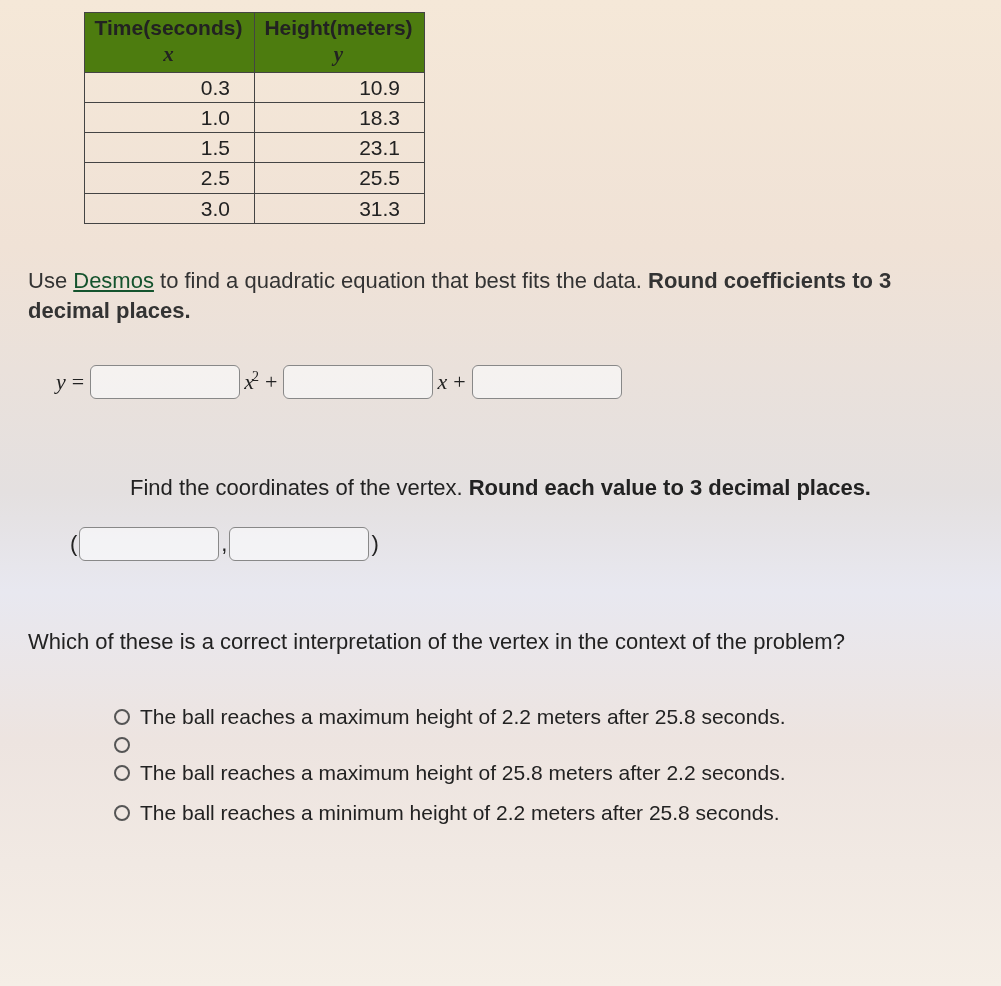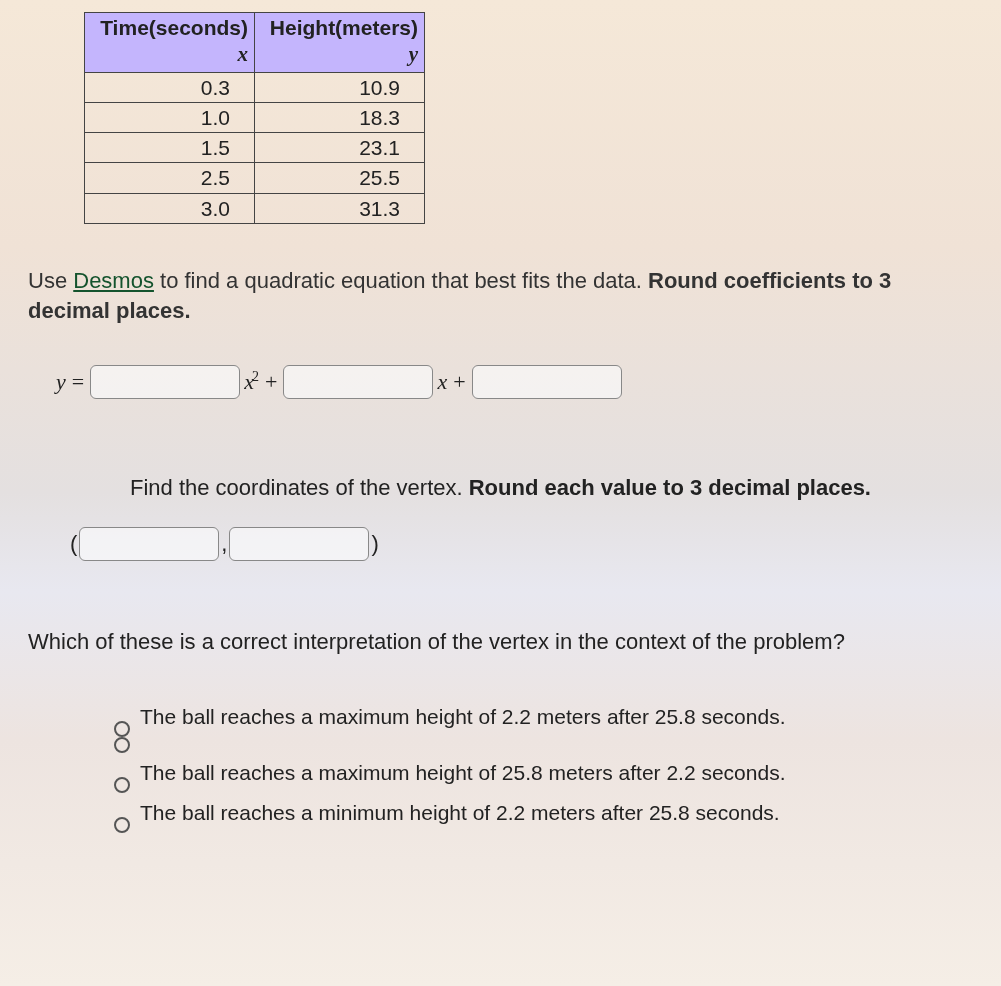--- a/index.html
+++ b/index.html
@@ -22,24 +22,24 @@
   .data-table {
     border-collapse: collapse;
     margin-left: 56px;
     background: transparent;
   }
   .data-table th, .data-table td {
     border: 1px solid #444;
     font-size: 21px;
   }
   .data-table thead th {
-    background: #c4b5fd;
+    background: #4d7c0f;
     font-weight: 600;
     padding: 2px 6px 2px 4px;
-    text-align: right;
+    text-align: center;
   }
   .data-table thead th .h-line {
     display: block;
     line-height: 1.25;
   }
   .data-table thead th .h-var {
     display: block;
     font-family: "Times New Roman", serif;
     font-style: italic;
     line-height: 1.25;
@@ -121,21 +121,21 @@
     margin-top: 68px;
     font-size: 22px;
   }
   .options {
     margin-top: 42px;
     padding-left: 86px;
     font-size: 21px;
   }
   .option {
     display: flex;
-    align-items: flex-end;
+    align-items: center;
     gap: 10px;
     line-height: 1.9;
   }
   .radio {
     width: 16px;
     height: 16px;
     border: 2px solid #555;
     border-radius: 50%;
     display: inline-block;
     flex-shrink: 0;

